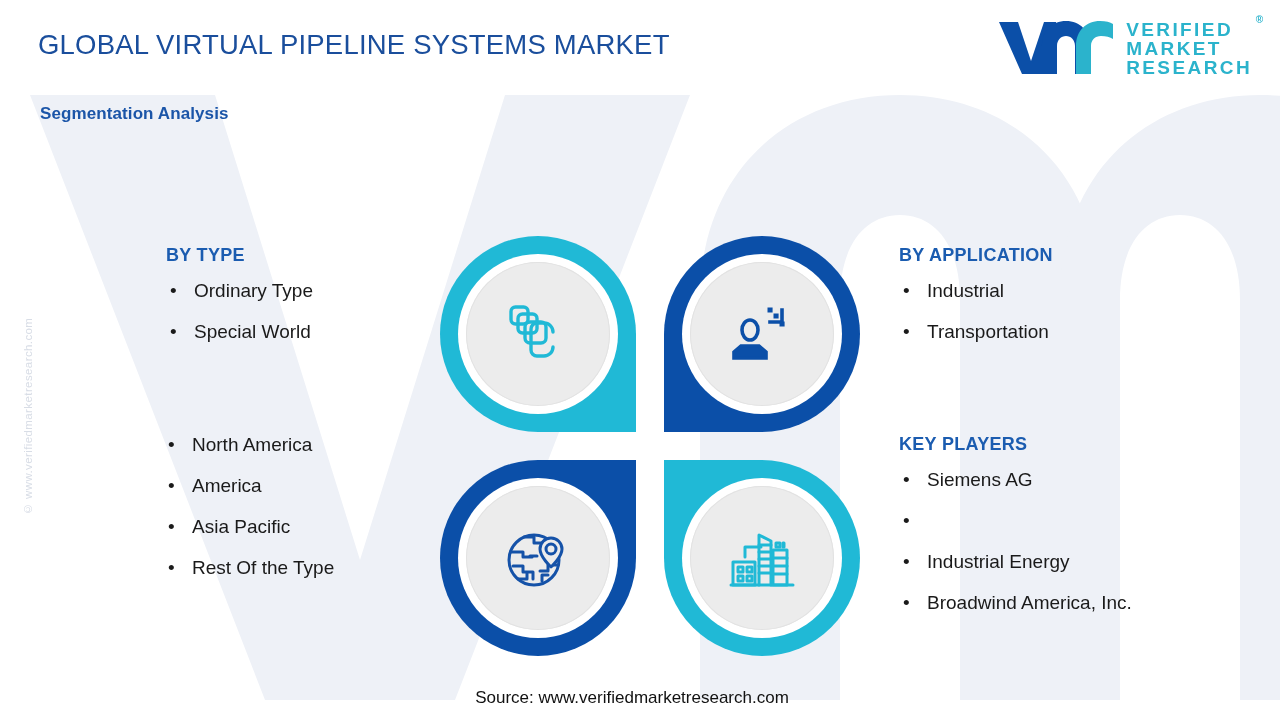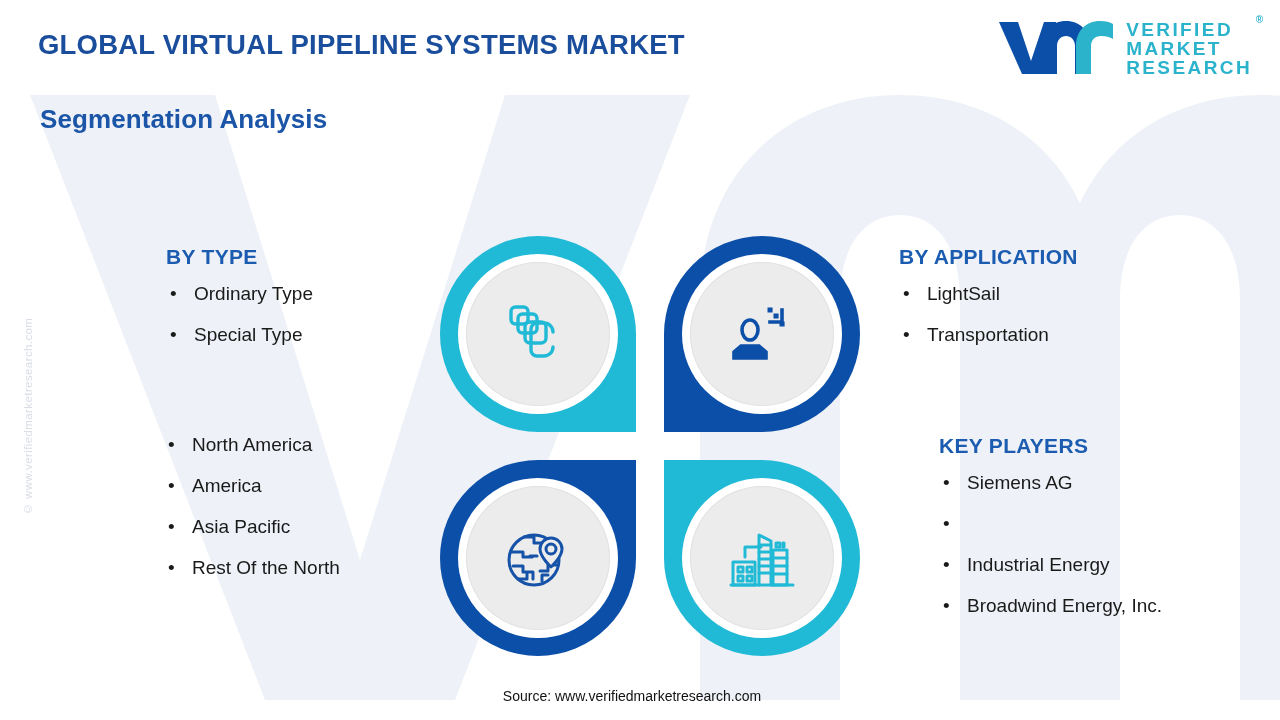--- a/index.html
+++ b/index.html
@@ -30,31 +30,31 @@
     top: 0; left: 0; right: 0;
     height: 100px;
     z-index: 5;
   }
 
   .page-title {
     position: absolute;
     left: 38px;
     top: 29px;
     font-size: 27.5px;
-    font-weight: bold;
+    font-weight: normal;
     letter-spacing: 0.2px;
     color: #1a4e9c;
     white-space: nowrap;
   }
 
   .page-subtitle {
     position: absolute;
     left: 40px;
     top: 104px;
-    font-size: 26px;
+    font-size: 17px;
     font-weight: bold;
     color: #1b55a8;
     letter-spacing: 0.1px;
     white-space: nowrap;
   }
 
   
   .logo {
     position: absolute;
     right: 28px;
@@ -102,21 +102,21 @@
     white-space: nowrap;
     font-family: "Liberation Sans", sans-serif;
   }
 
   
   .segment {
     position: absolute;
     z-index: 6;
   }
   .segment-title {
-    font-size: 21px;
+    font-size: 18px;
     font-weight: bold;
     color: #1b5cb0;
     letter-spacing: 0.3px;
     margin-bottom: 14px;
     white-space: nowrap;
   }
   .segment-list { list-style: none; }
   .segment-list li {
     display: flex;
     align-items: baseline;
@@ -132,21 +132,21 @@
     flex: none;
     font-size: 19px;
     color: #1a1a1a;
     text-align: left;
     padding-left: 4px;
   }
 
   #seg-type       { left: 166px; top: 245px; }
   #seg-geography  { left: 164px; top: 434px; }
   #seg-application{ left: 899px; top: 245px; }
-  #seg-players    { left: 899px; top: 434px; margin-left: 40px; }
+  #seg-players    { left: 899px; top: 434px; }
 
   
   .quadrants {
     position: absolute;
     left: 440px;
     top: 236px;
     width: 420px;
     height: 420px;
     z-index: 6;
   }
@@ -192,21 +192,21 @@
   #quad-geography .ring   { background: #0b4fa8; border-top-right-radius: 0; }
   #quad-keyplayers  { left: 224px; top: 224px; }
   #quad-keyplayers .ring  { background: #20b9d6; border-top-left-radius: 0; }
 
   
   .source {
     position: absolute;
     left: 0; right: 16px;
     top: 688px;
     text-align: center;
-    font-size: 14px;
+    font-size: 17px;
     color: #111111;
     z-index: 6;
   }
 </style>
 </head>
 <body>
 
 <div class="bg-watermark">
   <svg width="1280" height="720" viewBox="0 0 1280 720" xmlns="http://www.w3.org/2000/svg">
     <g fill="#eef1f7">
@@ -252,52 +252,52 @@
 
 <div class="segment" id="seg-type">
   <div class="segment-title">BY TYPE</div>
   <ul class="segment-list">
     <li>
       <span class="bullet">•</span>
       <span>Ordinary Type</span>
     </li>
     <li>
       <span class="bullet">•</span>
-      <span>Special Type</span>
+      <span>Special World</span>
     </li>
   </ul>
 </div>
 
 <div class="segment" id="seg-geography">
   <ul class="segment-list">
     <li>
       <span class="bullet">•</span>
       <span>North America</span>
     </li>
     <li>
       <span class="bullet">•</span>
       <span>America</span>
     </li>
     <li>
       <span class="bullet">•</span>
       <span>Asia Pacific</span>
     </li>
     <li>
       <span class="bullet">•</span>
-      <span>Rest Of the North</span>
+      <span>Rest Of the Type</span>
     </li>
   </ul>
 </div>
 
 <div class="segment" id="seg-application">
   <div class="segment-title">BY APPLICATION</div>
   <ul class="segment-list">
     <li>
       <span class="bullet">•</span>
-      <span>LightSail</span>
+      <span>Industrial</span>
     </li>
     <li>
       <span class="bullet">•</span>
       <span>Transportation</span>
     </li>
   </ul>
 </div>
 
 <div class="segment" id="seg-players">
   <div class="segment-title">KEY PLAYERS</div>
@@ -308,21 +308,21 @@
     </li>
     <li>
       <span class="bullet">•</span>
     </li>
     <li>
       <span class="bullet">•</span>
       <span>Industrial Energy</span>
     </li>
     <li>
       <span class="bullet">•</span>
-      <span>Broadwind Energy, Inc.</span>
+      <span>Broadwind America, Inc.</span>
     </li>
   </ul>
 </div>
 
 <div class="quadrants">
 
   <div class="quad" id="quad-type">
     <div class="ring"></div>
     <div class="inner"></div>
     <div class="disc">

